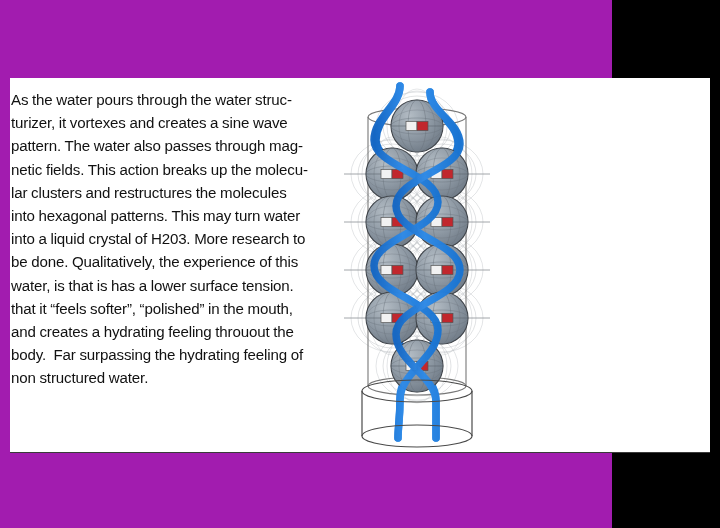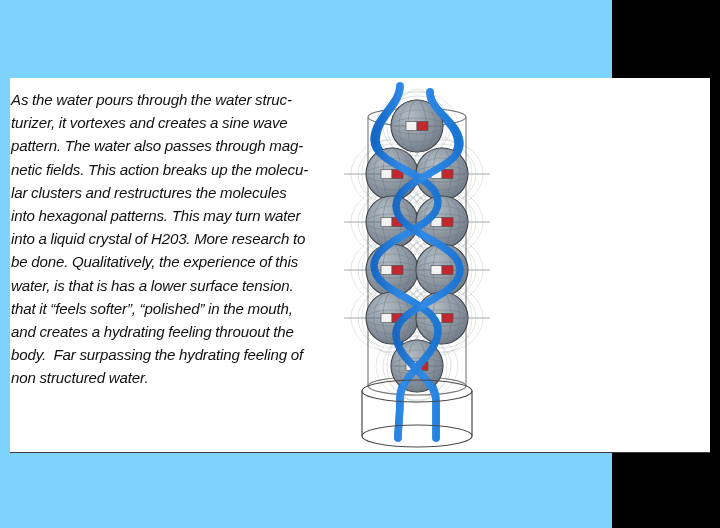--- a/index.html
+++ b/index.html
@@ -1,20 +1,20 @@
 <!DOCTYPE html>
 <html><head>
 <meta charset="utf-8">
 <title>Water Structurizer Slide</title>
 <style>
   html,body{margin:0;padding:0;background:#000;}
   body{width:720px;height:528px;overflow:hidden;
        font-family:"Liberation Sans", sans-serif;}
 
-  #stage{position:relative;width:612px;height:528px;background:#7dd3fc;font-style:italic;}
+  #stage{position:relative;width:612px;height:528px;background:#a21caf;}
 
   #slide{
     position:absolute;left:10px;top:78px;width:700px;height:374px;
     background:#ffffff;
     box-shadow:0 1px 0 #3a3a3a;
   }
 
   
   #textblock{
     position:absolute;left:1px;top:10px;width:336px;

